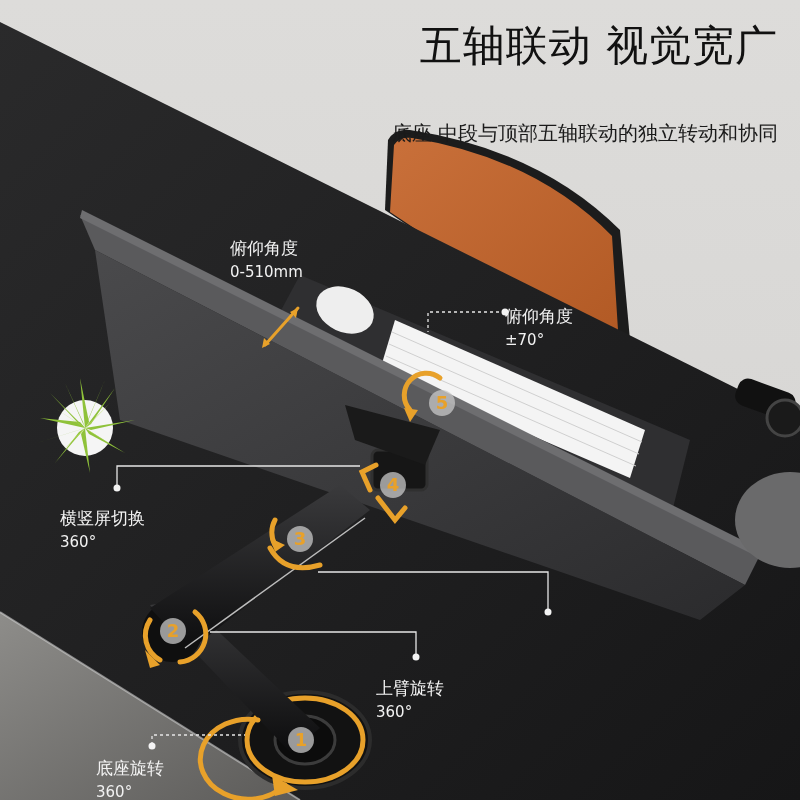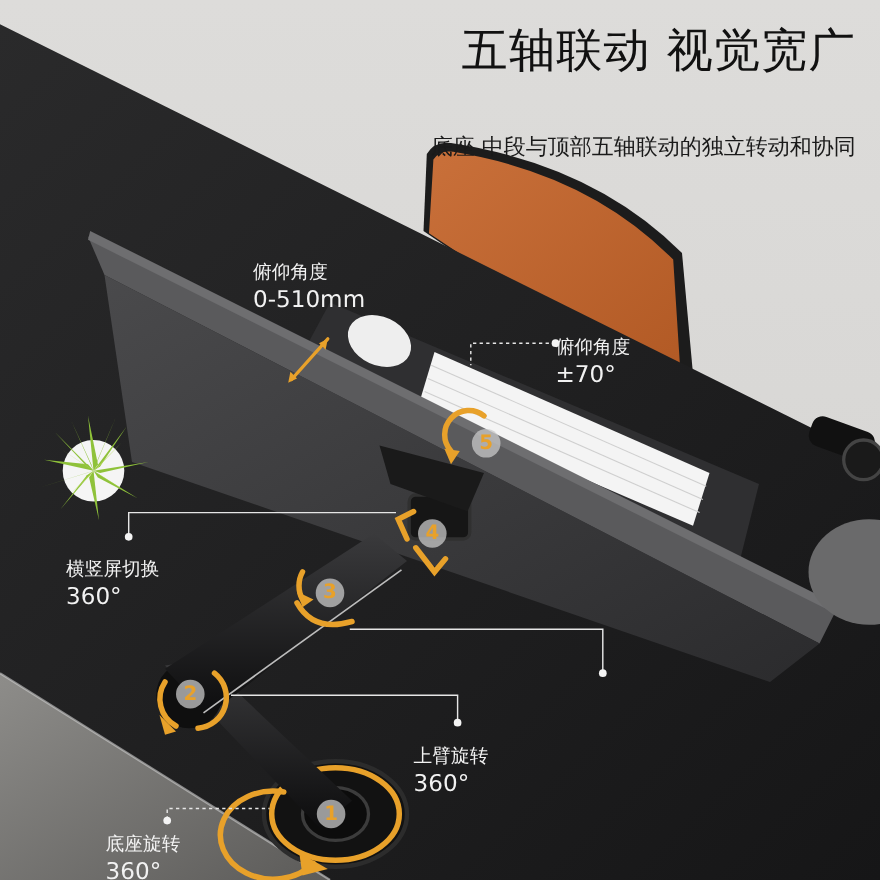--- a/index.html
+++ b/index.html
@@ -5,21 +5,21 @@
   html, body { margin: 0; padding: 0; }
   body { width: 800px; height: 800px; overflow: hidden; background: #d9d8d6; font-family: "DejaVu Sans", "Liberation Sans", sans-serif; }
   .stage { position: relative; width: 800px; height: 800px; overflow: hidden; background: linear-gradient(180deg, #dddcda 0%, #d4d3d1 100%); }
   svg.scene { position: absolute; left: 0; top: 0; width: 800px; height: 800px; }
   .headline { position: absolute; right: 22px; top: 18px; font-size: 42px; color: #111; letter-spacing: 1px; font-weight: 400; white-space: nowrap; }
   .subline { position: absolute; right: 22px; font-size: 20px; color: #1a1a1a; white-space: nowrap; margin-top: 32px; }
   .subline.l1 { top: 88px; }
   .subline.l2 { top: 118px; }
   .callout { position: absolute; color: #f2f2f2; font-size: 17px; line-height: 24px; white-space: nowrap; }
   .callout .title { display: block; }
-  .callout .value { display: block; font-size: 21px; }
+  .callout .value { display: block; font-size: 15px; }
   .joint-num { position: absolute; width: 26px; height: 26px; border-radius: 50%; background: rgba(200,200,200,0.75); color: #e8a12a; font-size: 18px; font-weight: bold; text-align: center; line-height: 26px; }
 </style>
 </head>
 <body>
 
 <div class="stage">
 
   <svg class="scene" viewBox="0 0 800 800">
     <defs>
       <linearGradient id="deskGrad" x1="0" y1="0" x2="1" y2="1">

